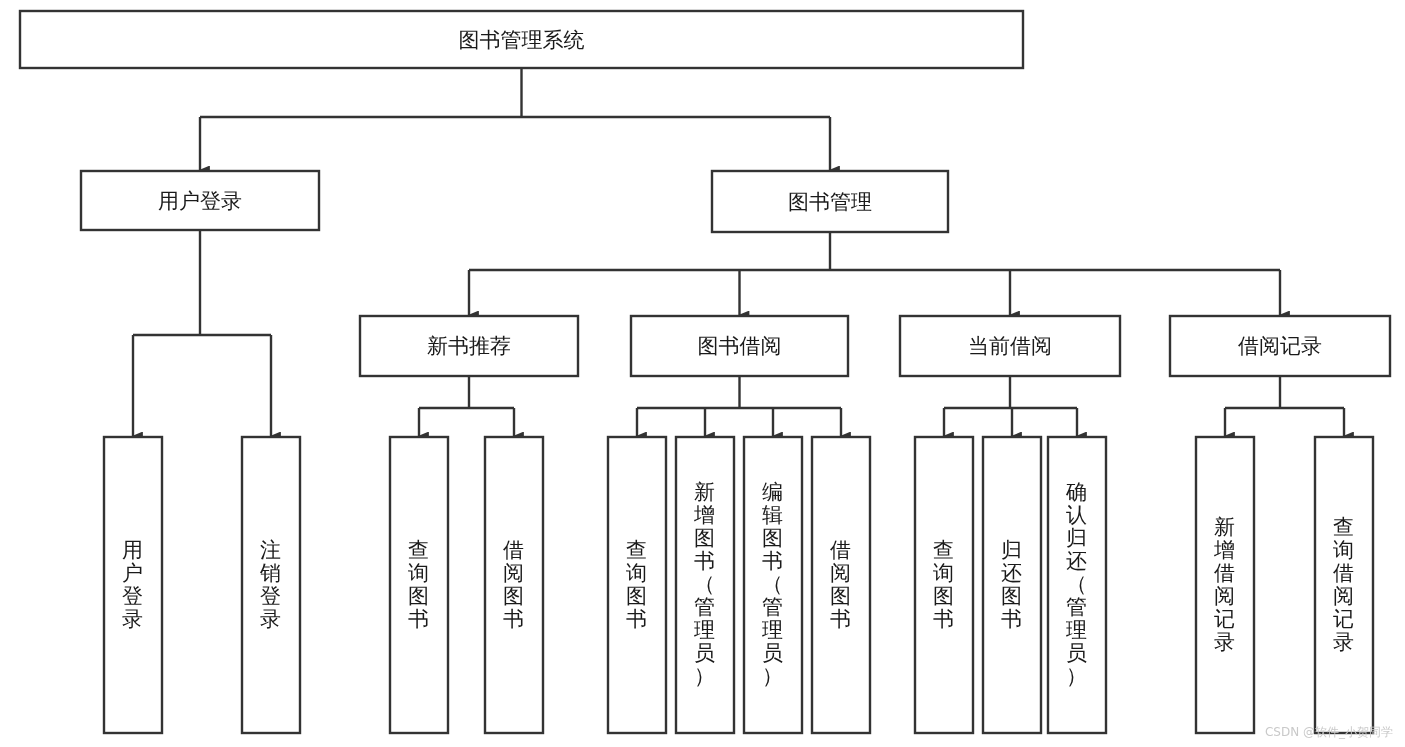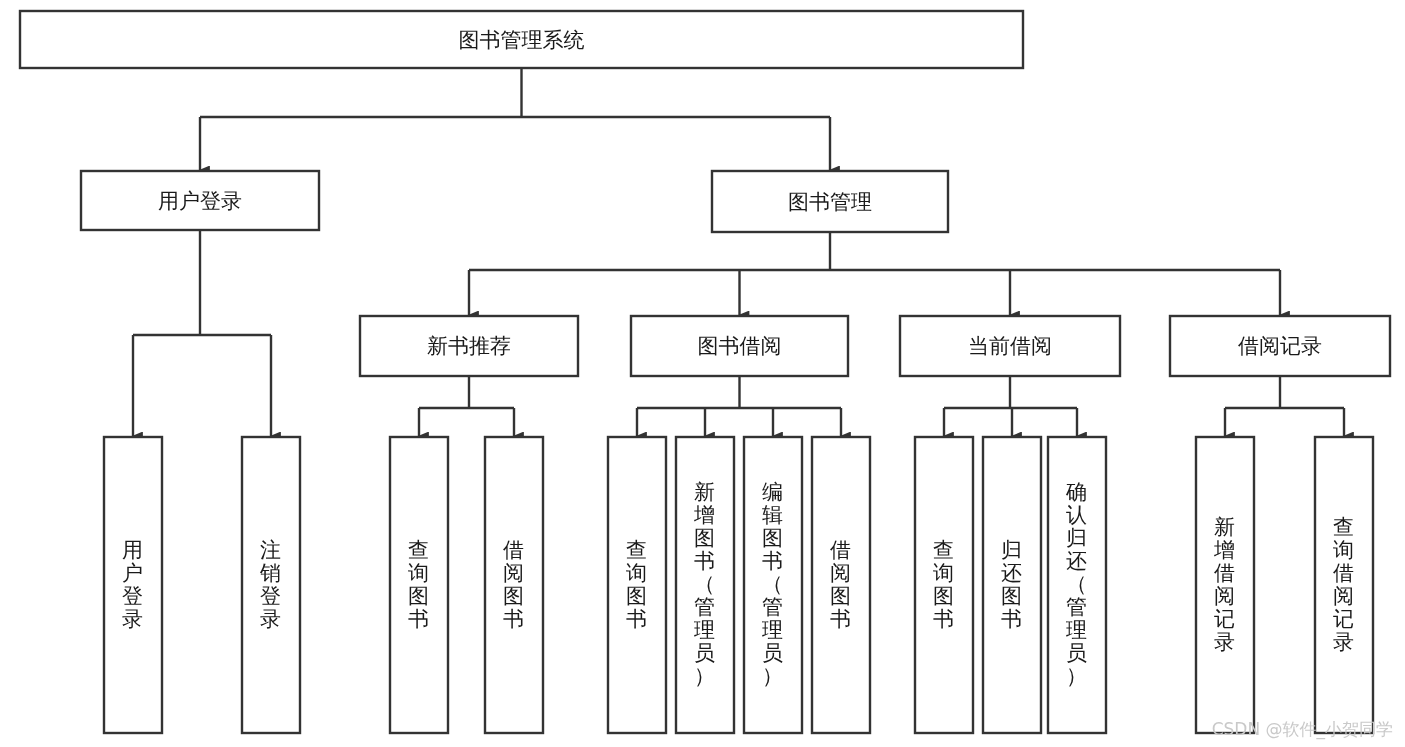--- a/index.html
+++ b/index.html
@@ -12,21 +12,21 @@
   .node-label{
     fill:#1a1a1a;font-family:"DejaVu Sans","Liberation Sans",sans-serif;
     text-anchor:middle;dominant-baseline:middle;
   }
   .h-label{font-size:21px;}
   .v-label{font-size:21px;letter-spacing:1px;}
   .link{stroke:#333333;stroke-width:2.4px;fill:none;}
   .arrow-head{fill:#333333;stroke:none;}
   .watermark{
     position:absolute;right:12px;bottom:6px;
-    font-size:17px;color:#c9c9c9;white-space:nowrap;
+    font-size:12px;color:#c9c9c9;white-space:nowrap;
     font-family:"DejaVu Sans","Liberation Sans",sans-serif;
     pointer-events:none;
   }
 </style>
 </head>
 <body>
 
 <svg id="diagram" viewBox="0 0 1405 747">
   <defs>
     <marker id="arrow" viewBox="0 0 10 12" refX="5" refY="11" markerWidth="9" markerHeight="11" orient="auto-start-reverse" markerUnits="userSpaceOnUse">

